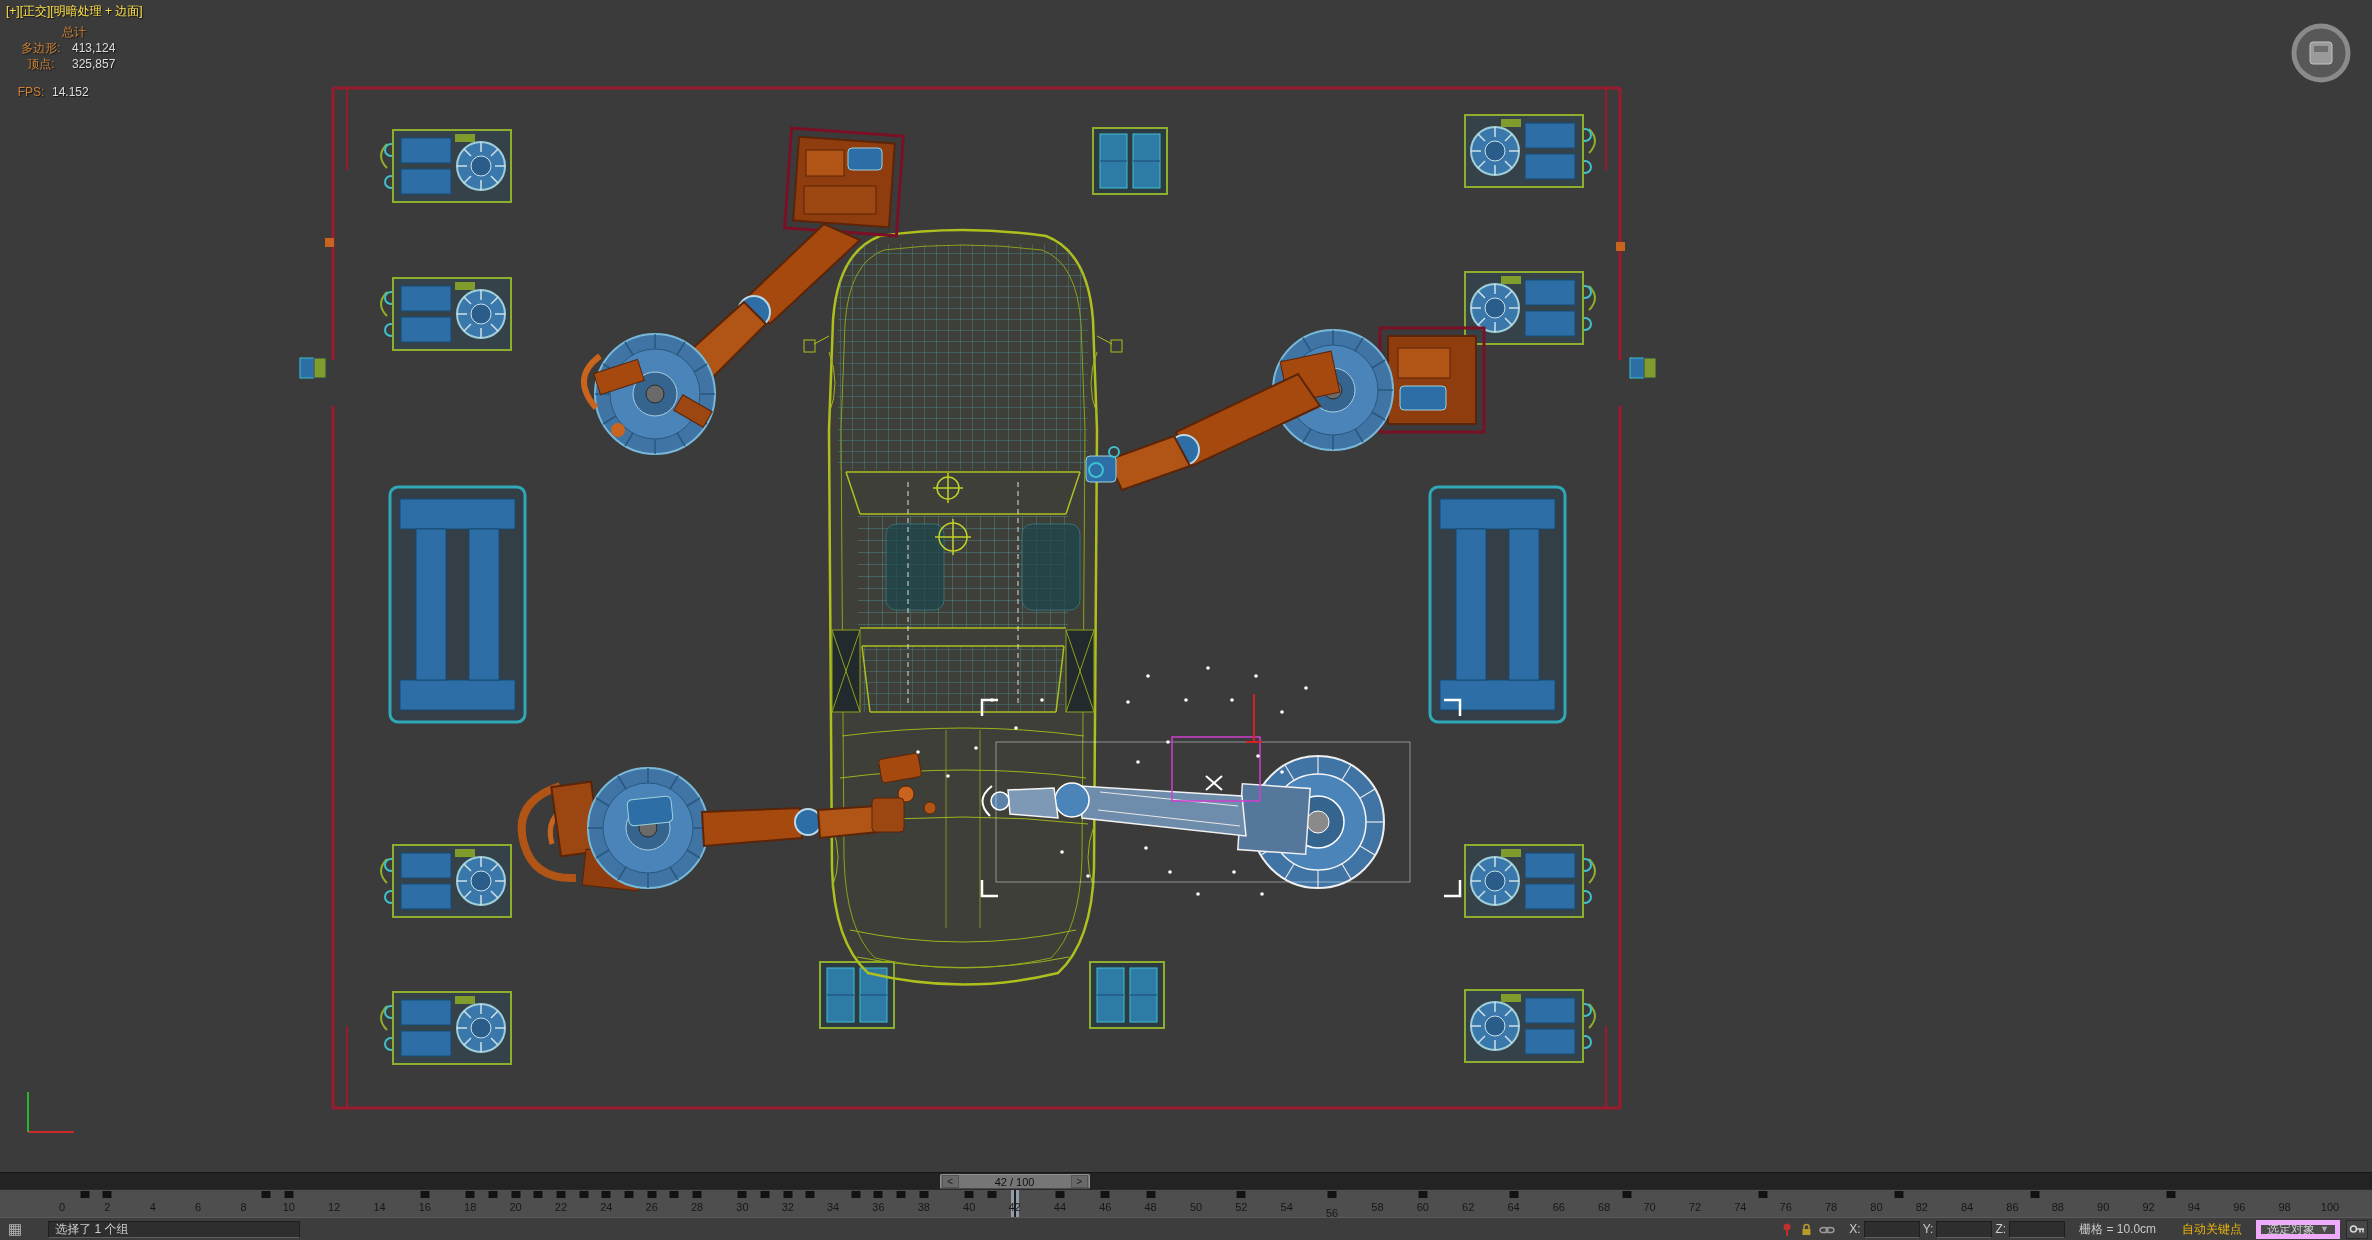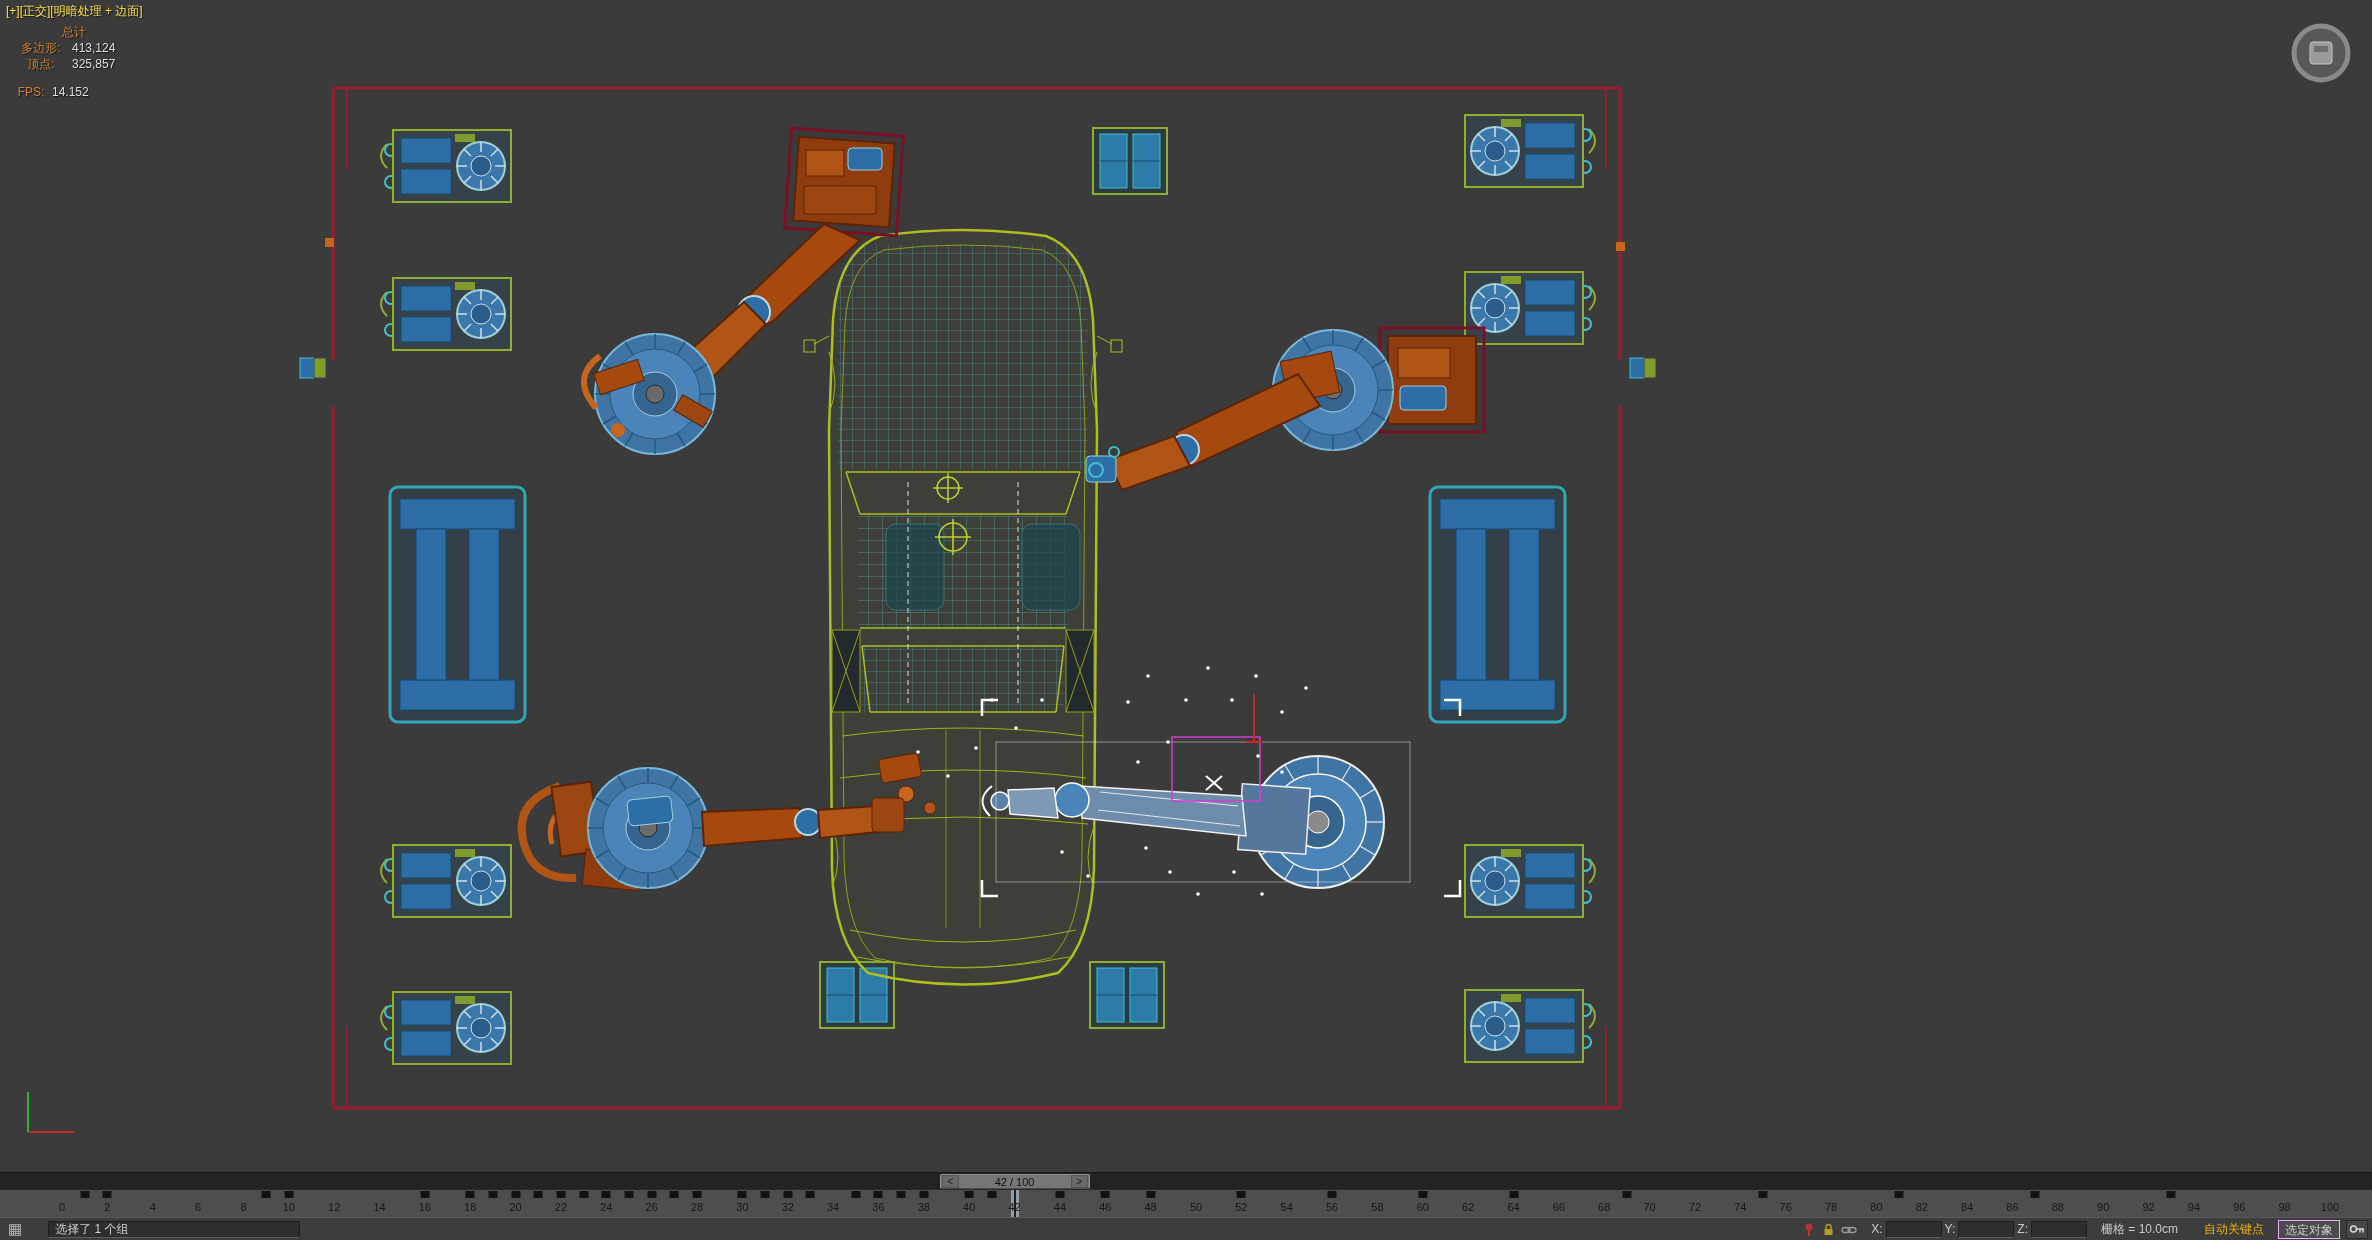--- a/index.html
+++ b/index.html
@@ -49,22 +49,22 @@
                display:flex; align-items:center; font-size:12px; color:#cccccc; }
   .sb-grid-icon { margin-left:8px; font-size:15px; color:#b5b5b5; font-family:"DejaVu Sans",sans-serif; cursor:pointer; }
   .sb-field { background:#2e2e2e; border:1px solid #1f1f1f; border-bottom-color:#5e5e5e;
               height:17px; line-height:15px; padding:0 6px; }
   .sel-field { width:252px; margin-left:26px; color:#cfcfcf; }
   .sb-right { margin-left:auto; display:flex; align-items:center; gap:6px; margin-right:4px; }
   .coord { display:flex; align-items:center; gap:3px; }
   .coord-input { width:56px; cursor:text; }
   .grid-text { margin:0 12px 0 8px; color:#c9c9c9; white-space:nowrap; }
   .autokey { padding:1px 8px; color:#eab308; cursor:pointer; white-space:nowrap;text-align:right; }
-  .selset { background:#4b4b4b; border:1px solid #f0abfc; padding:1px 6px; height:19px;
-            display:flex; align-items:center; gap:5px; cursor:pointer; white-space:nowrap;flex-direction:column; }
+  .selset { background:#4b4b4b; border:5px solid #f0abfc; padding:1px 6px; height:19px;
+            display:flex; align-items:center; gap:5px; cursor:pointer; white-space:nowrap; }
   .selset .arrow { font-size:9px; color:#aaa; }
   .sb-iconbtn { width:22px; height:19px; background:#464646; border:1px solid #2a2a2a;
                 display:flex; align-items:center; justify-content:center; cursor:pointer; }
   .sb-mini { display:flex; align-items:center; gap:5px; margin-right:8px; }
 </style>
 </head>
 <body>
 
 <div class="viewport">
 
@@ -427,21 +427,21 @@
     <div class="ruler-label" style="left: 878.48px;">36</div>
     <div class="ruler-label" style="left: 923.84px;">38</div>
     <div class="ruler-label" style="left: 969.2px;">40</div>
     <div class="ruler-label" style="left: 1014.56px;">42</div>
     <div class="ruler-label" style="left: 1059.92px;">44</div>
     <div class="ruler-label" style="left: 1105.28px;">46</div>
     <div class="ruler-label" style="left: 1150.64px;">48</div>
     <div class="ruler-label" style="left: 1196px;">50</div>
     <div class="ruler-label" style="left: 1241.36px;">52</div>
     <div class="ruler-label" style="left: 1286.72px;">54</div>
-    <div class="ruler-label" style="left: 1332.08px;">56</div>
+    <div class="ruler-label" style="left: 1332.08px; margin-top: 6px;">56</div>
     <div class="ruler-label" style="left: 1377.44px;">58</div>
     <div class="ruler-label" style="left: 1422.8px;">60</div>
     <div class="ruler-label" style="left: 1468.16px;">62</div>
     <div class="ruler-label" style="left: 1513.52px;">64</div>
     <div class="ruler-label" style="left: 1558.88px;">66</div>
     <div class="ruler-label" style="left: 1604.24px;">68</div>
     <div class="ruler-label" style="left: 1649.6px;">70</div>
     <div class="ruler-label" style="left: 1694.96px;">72</div>
     <div class="ruler-label" style="left: 1740.32px;">74</div>
     <div class="ruler-label" style="left: 1785.68px;">76</div>

